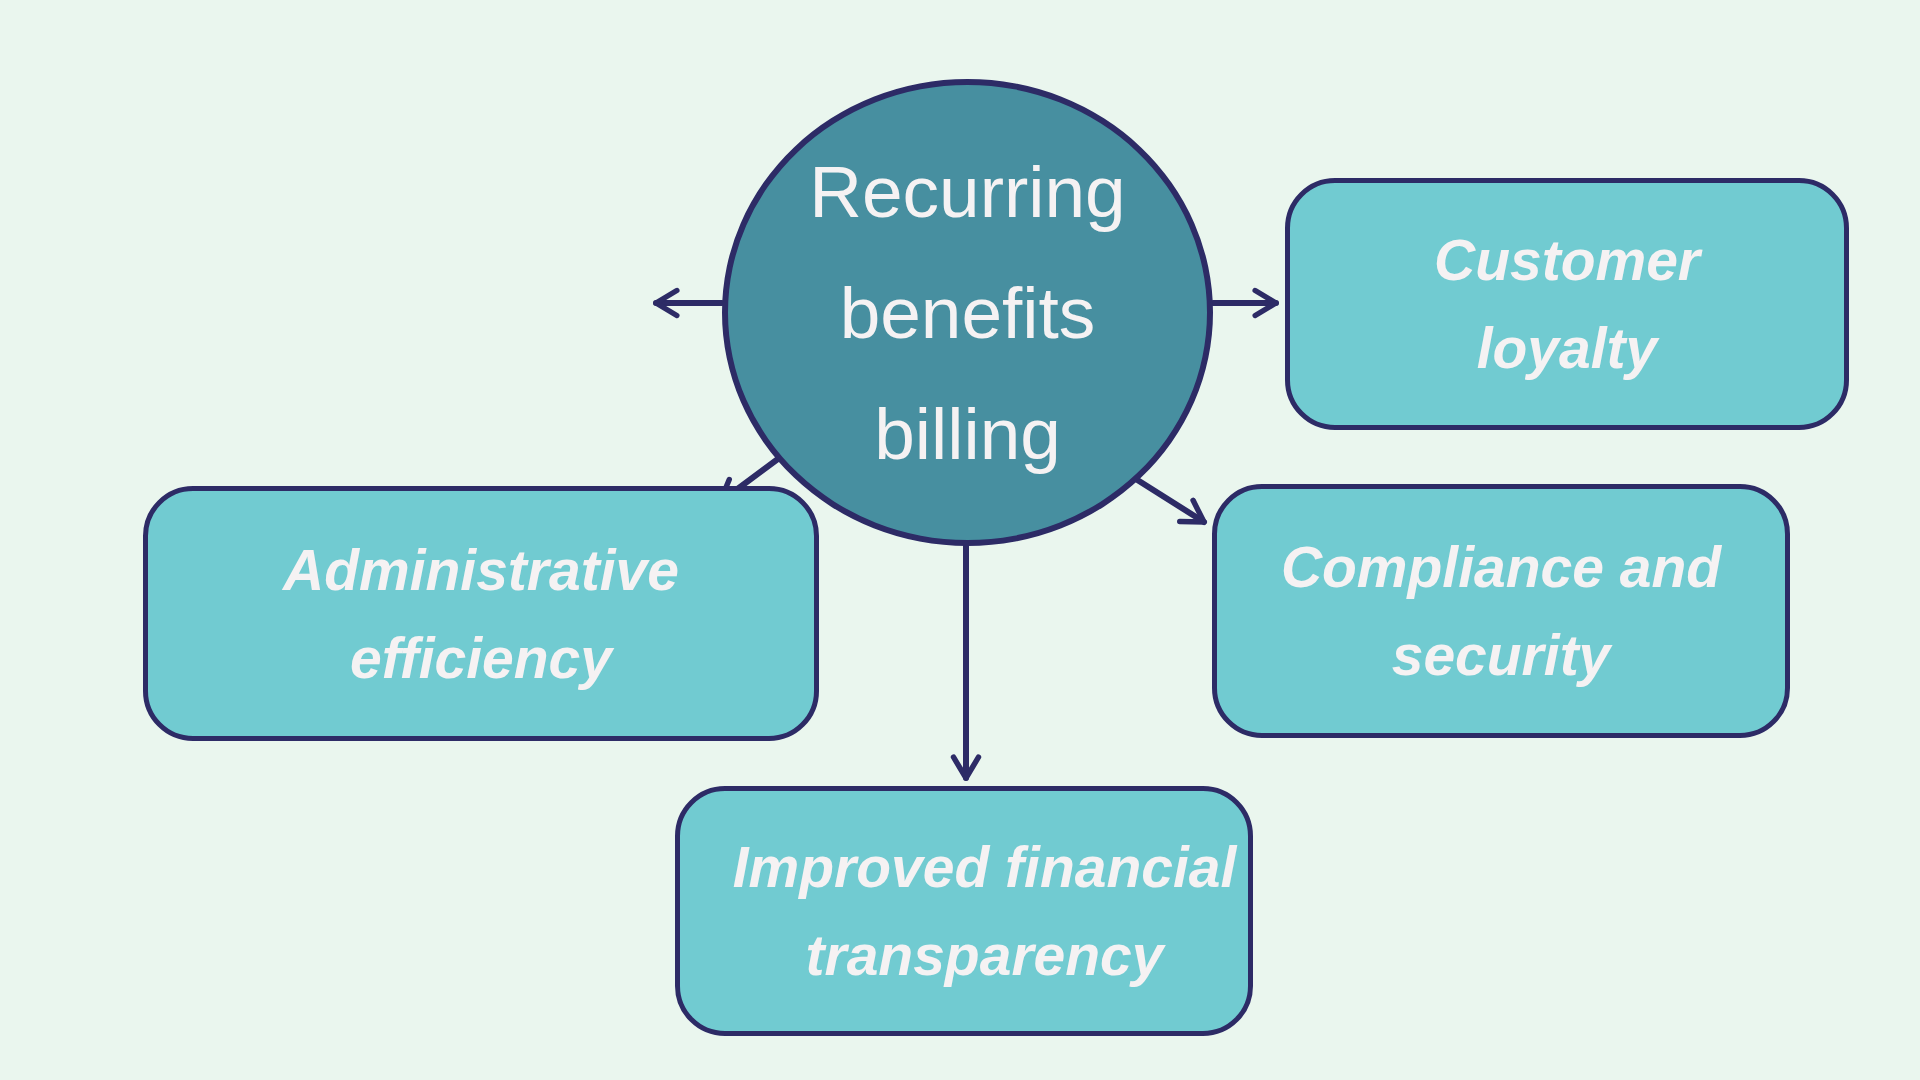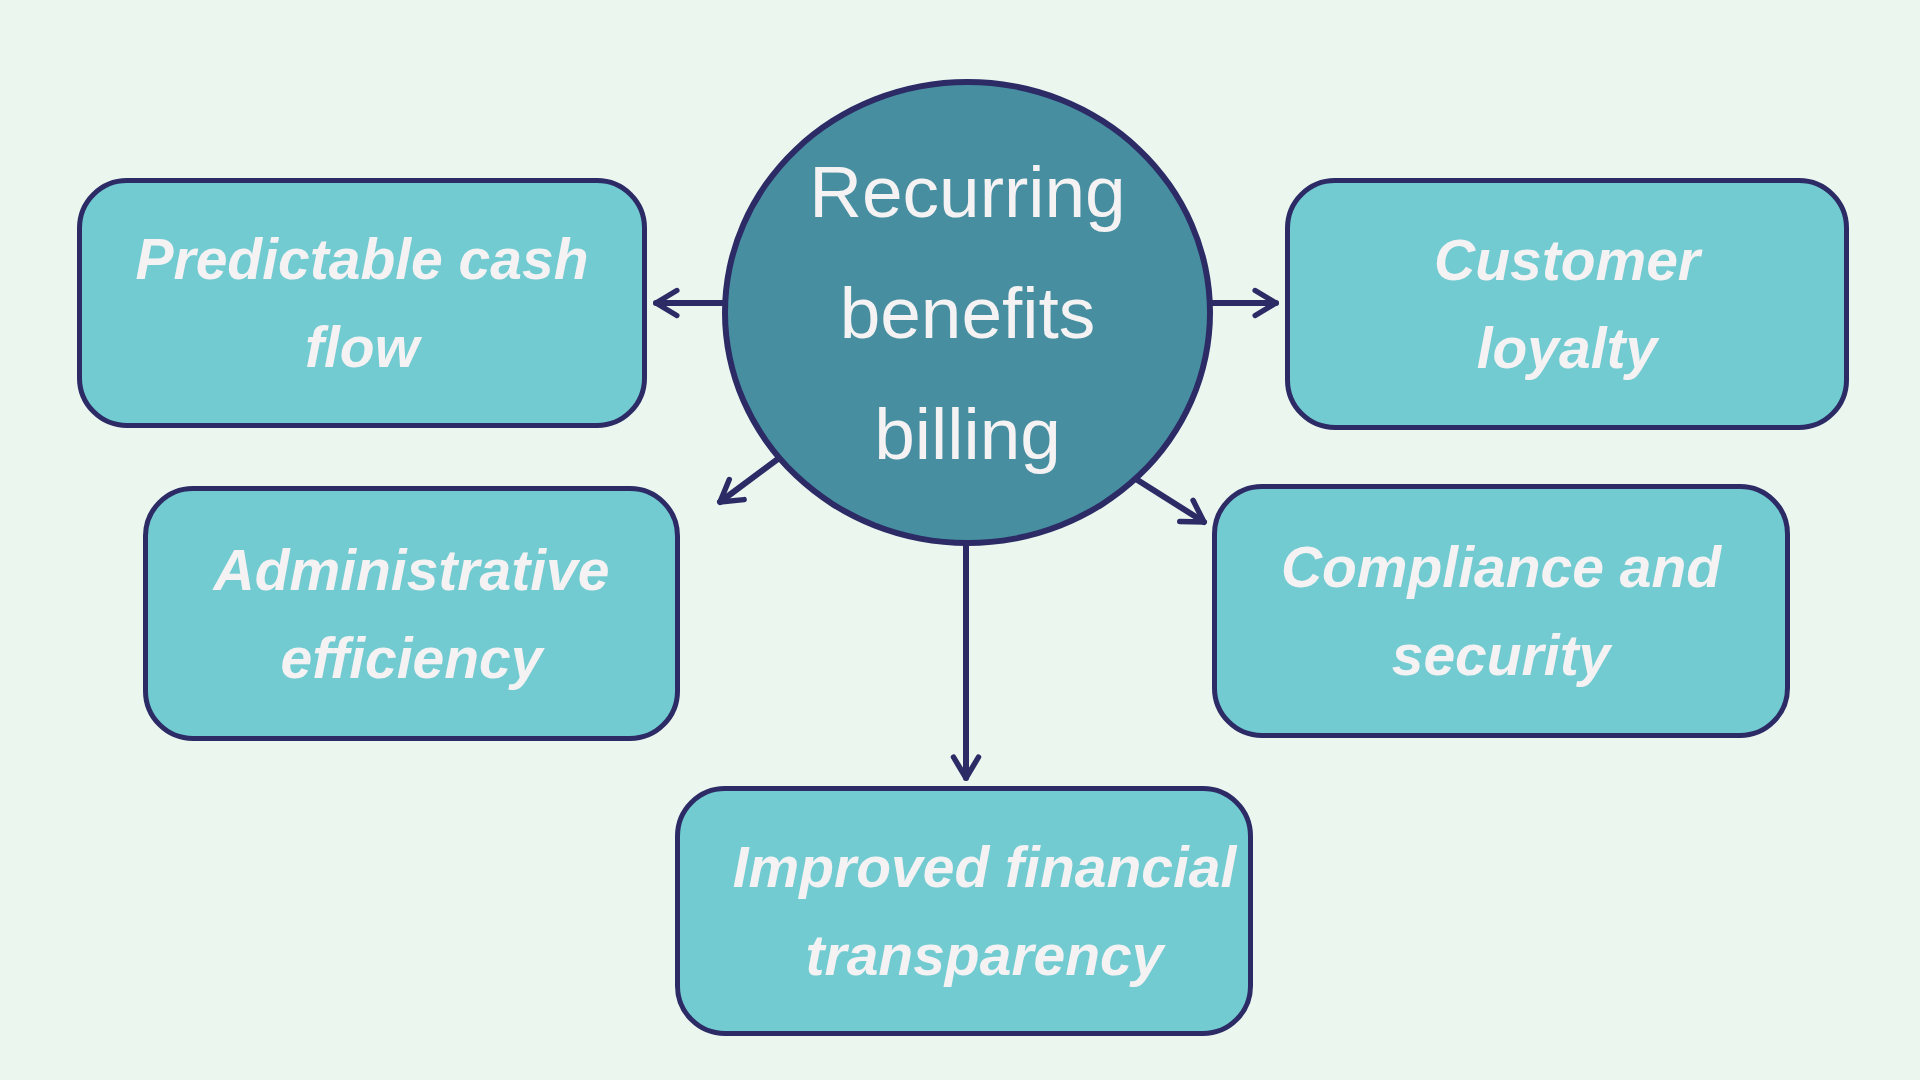--- a/index.html
+++ b/index.html
@@ -39,21 +39,21 @@
     border:6px solid var(--stroke);
     border-radius:50%;
     font-weight:400;font-style:normal;
     font-size:73px;line-height:121px;
   }
   .line{display:block;}
   
   #node-center{left:722px;top:79px;width:491px;height:467px;}
   #node-predictable{left:77px;top:178px;width:570px;height:250px;}
   #node-customer{left:1285px;top:178px;width:564px;height:252px;}
-  #node-admin{left:143px;top:486px;width:537px;height:255px;}
+  #node-admin{left:143px;top:486px;width:676px;height:255px;}
   #node-compliance{left:1212px;top:484px;width:578px;height:254px;text-align:right;}
   #node-transparency{left:675px;top:786px;width:578px;height:250px;padding-left:41px;}
 </style>
 </head>
 <body>
 
 <div class="stage">
 
   <svg class="arrow-layer" viewBox="0 0 1920 1080" xmlns="http://www.w3.org/2000/svg" aria-hidden="true">
     <defs>
@@ -69,24 +69,20 @@
       <line x1="966" y1="540" x2="966" y2="778" marker-end="url(#arrowhead)"></line>
     </g>
   </svg>
 
   <div id="node-center" class="node center-ellipse">
     <span class="line">Recurring</span>
     <span class="line">benefits</span>
     <span class="line">billing</span>
   </div>
 
-  <div id="node-predictable" class="node box">
-    <span class="line">Predictable cash</span>
-    <span class="line">flow</span>
-  </div>
 
   <div id="node-customer" class="node box">
     <span class="line">Customer</span>
     <span class="line">loyalty</span>
   </div>
 
   <div id="node-admin" class="node box">
     <span class="line">Administrative</span>
     <span class="line">efficiency</span>
   </div>

